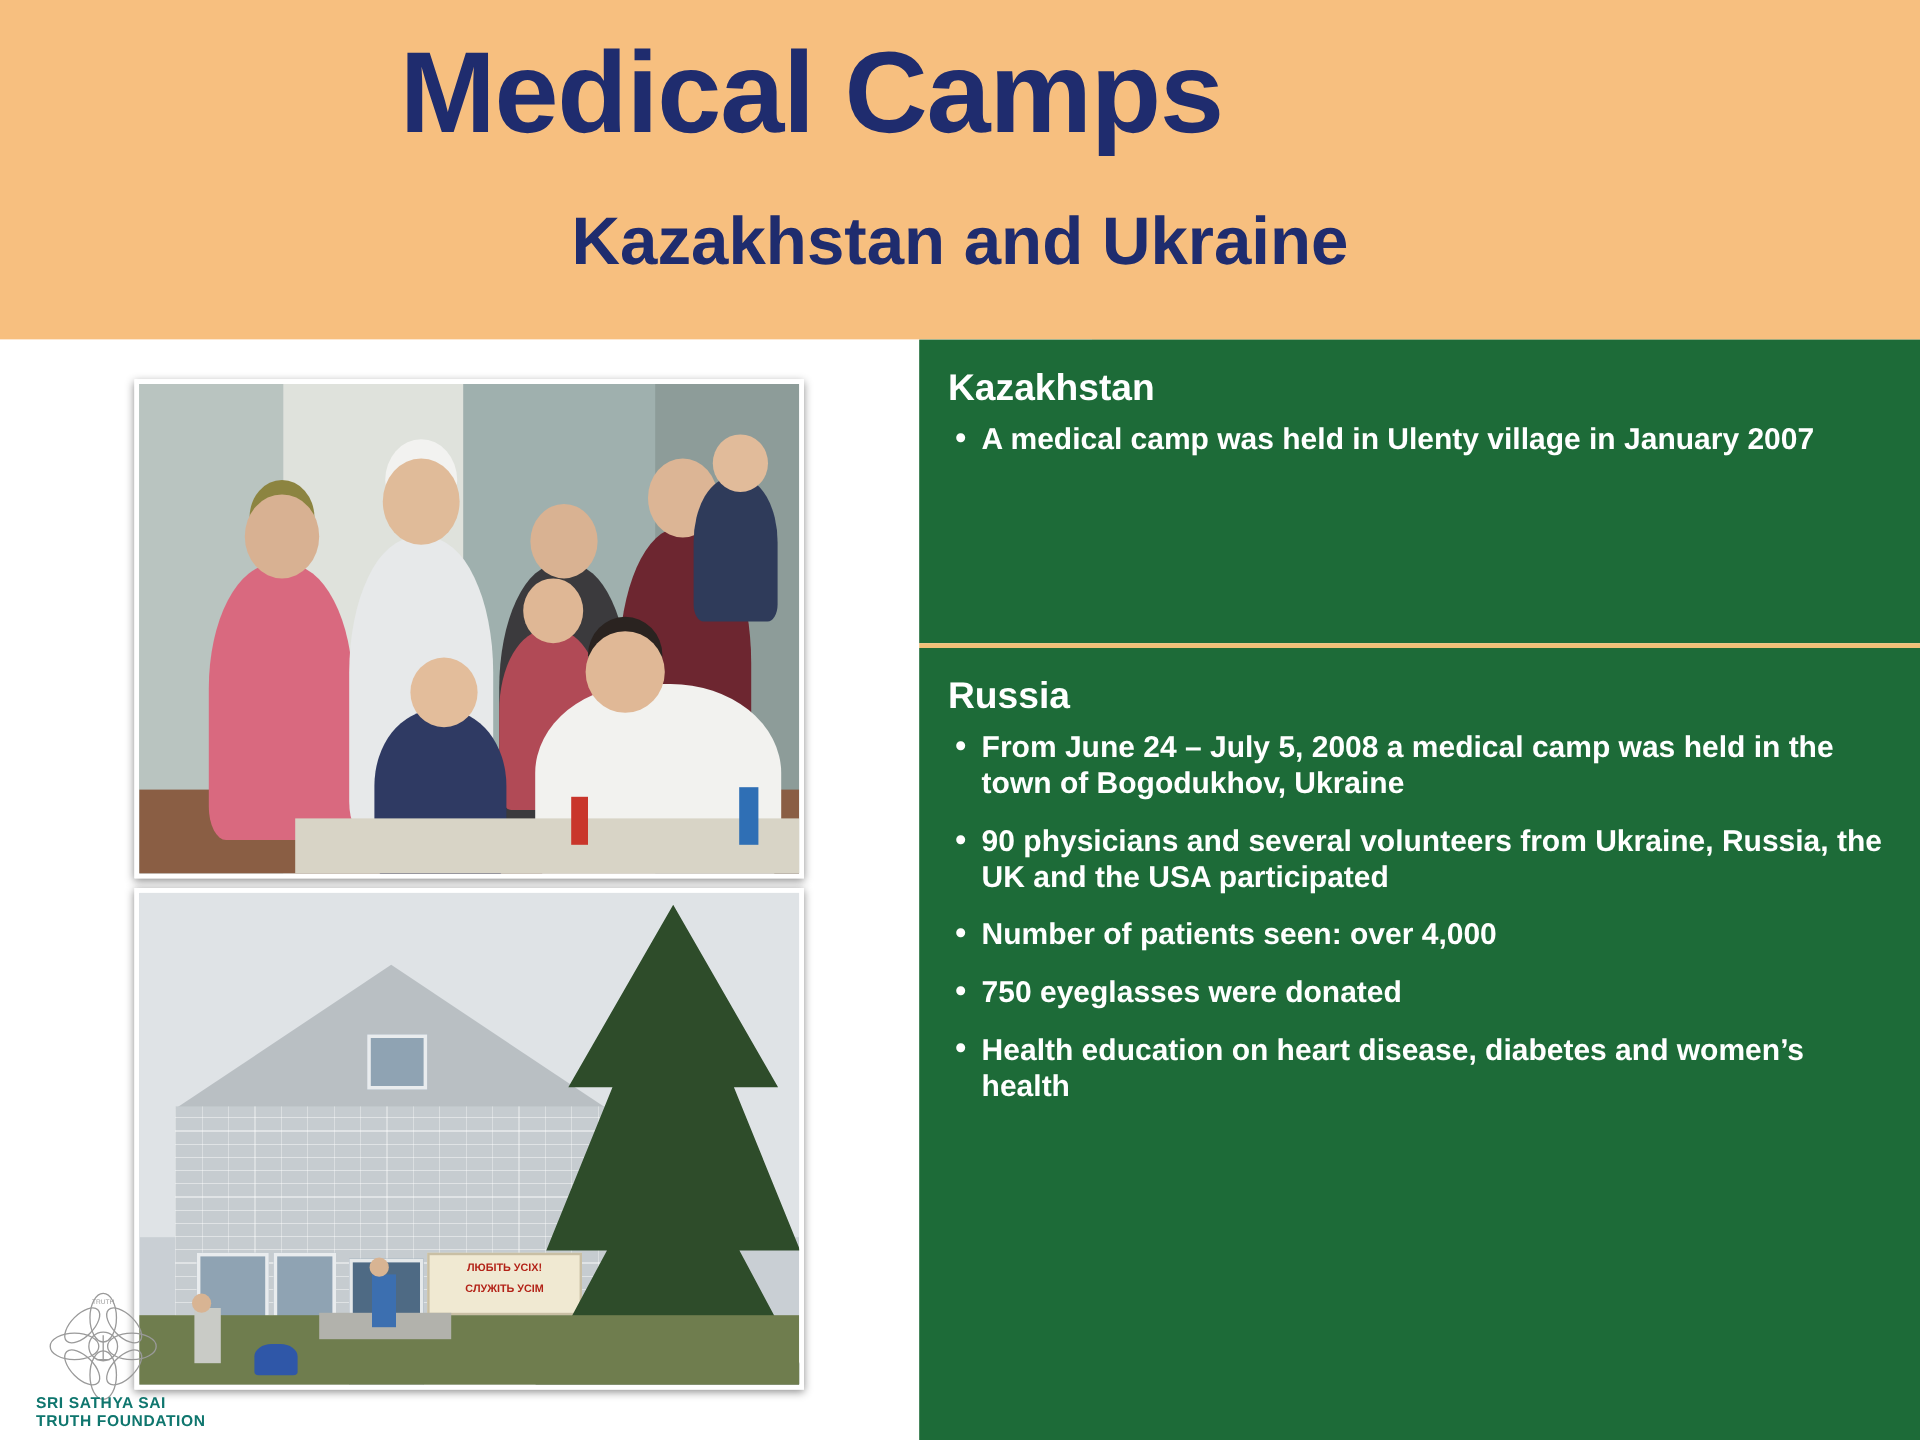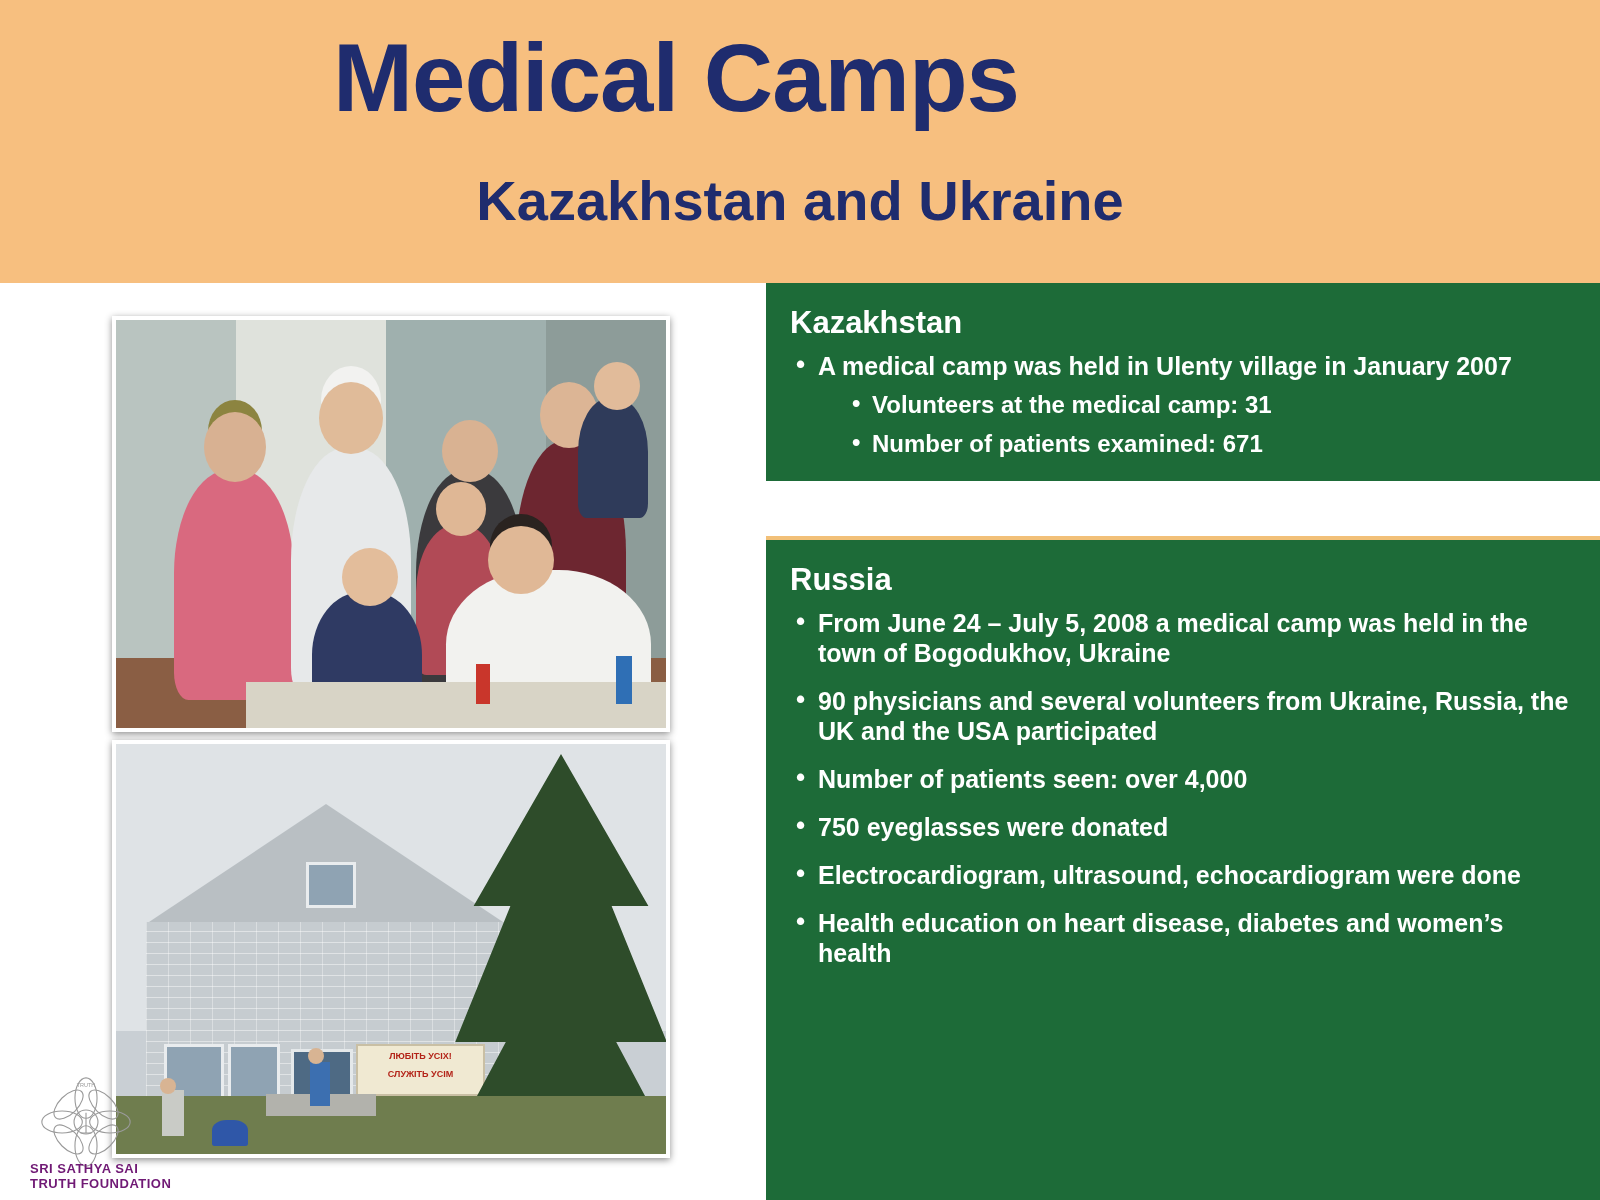--- a/index.html
+++ b/index.html
@@ -116,42 +116,42 @@
   .logo {
     position: absolute;
     left: 22px;
     bottom: 6px;
     width: 160px;
     height: 118px;
   }
   .logo-flower { position:absolute; left:18px; top:0; width:92px; height:92px; }
   .logo-text {
     position:absolute; left:8px; bottom:2px;
-    font-size: 13px; font-weight: bold; color:#701a75; line-height:1.15;
+    font-size: 13px; font-weight: bold; color:#0f766e; line-height:1.15;
     letter-spacing:.5px;
   }
 
   
   .right-col {
     position: absolute;
     left: 766px;
     top: 283px;
     width: 834px;
     height: 917px;
   }
   .panel {
     position: absolute;
     left: 0;
     width: 834px;
     background: #1d6b38;
     box-sizing: border-box;
     padding: 22px 28px 10px 22px;
     color: #ffffff;
   }
-  .panel-kz { top: 0; height: 198px; }
+  .panel-kz { top: 0; height: 253px; }
   .panel-divider {
     position:absolute; left:0; top:253px; width:834px; height:4px; background:#f2c078;
   }
   .panel-ua { top: 257px; height: 660px; }
 
   .panel-heading {
     font-size: 31px;
     font-weight: bold;
     color: #ffffff;
     margin: 0 0 10px 2px;
@@ -294,34 +294,29 @@
   </div>
 </div>
 
 <div class="right-col">
 
   <div class="panel panel-kz">
     <div class="panel-heading">Kazakhstan</div>
     <ul class="bullets">
       <li>
         <span>A medical camp was held in Ulenty village in January 2007</span>
-        <ul class="sub">
-          <li>Volunteers at the medical camp: 31</li>
-          <li>Number of patients examined: 671</li>
-        </ul>
       </li>
     </ul>
   </div>
 
   <div class="panel-divider"></div>
 
   <div class="panel panel-ua">
     <div class="panel-heading">Russia</div>
     <ul class="bullets">
       <li>From June 24 – July 5, 2008 a medical camp was held in the town of Bogodukhov, Ukraine</li>
       <li>90 physicians and several volunteers from Ukraine, Russia, the UK and the USA participated</li>
       <li>Number of patients seen: over 4,000</li>
       <li>750 eyeglasses were donated</li>
-      <li>Electrocardiogram, ultrasound, echocardiogram were done</li>
       <li>Health education on heart disease, diabetes and women’s health</li>
     </ul>
   </div>
 </div>
 
 </body></html>

